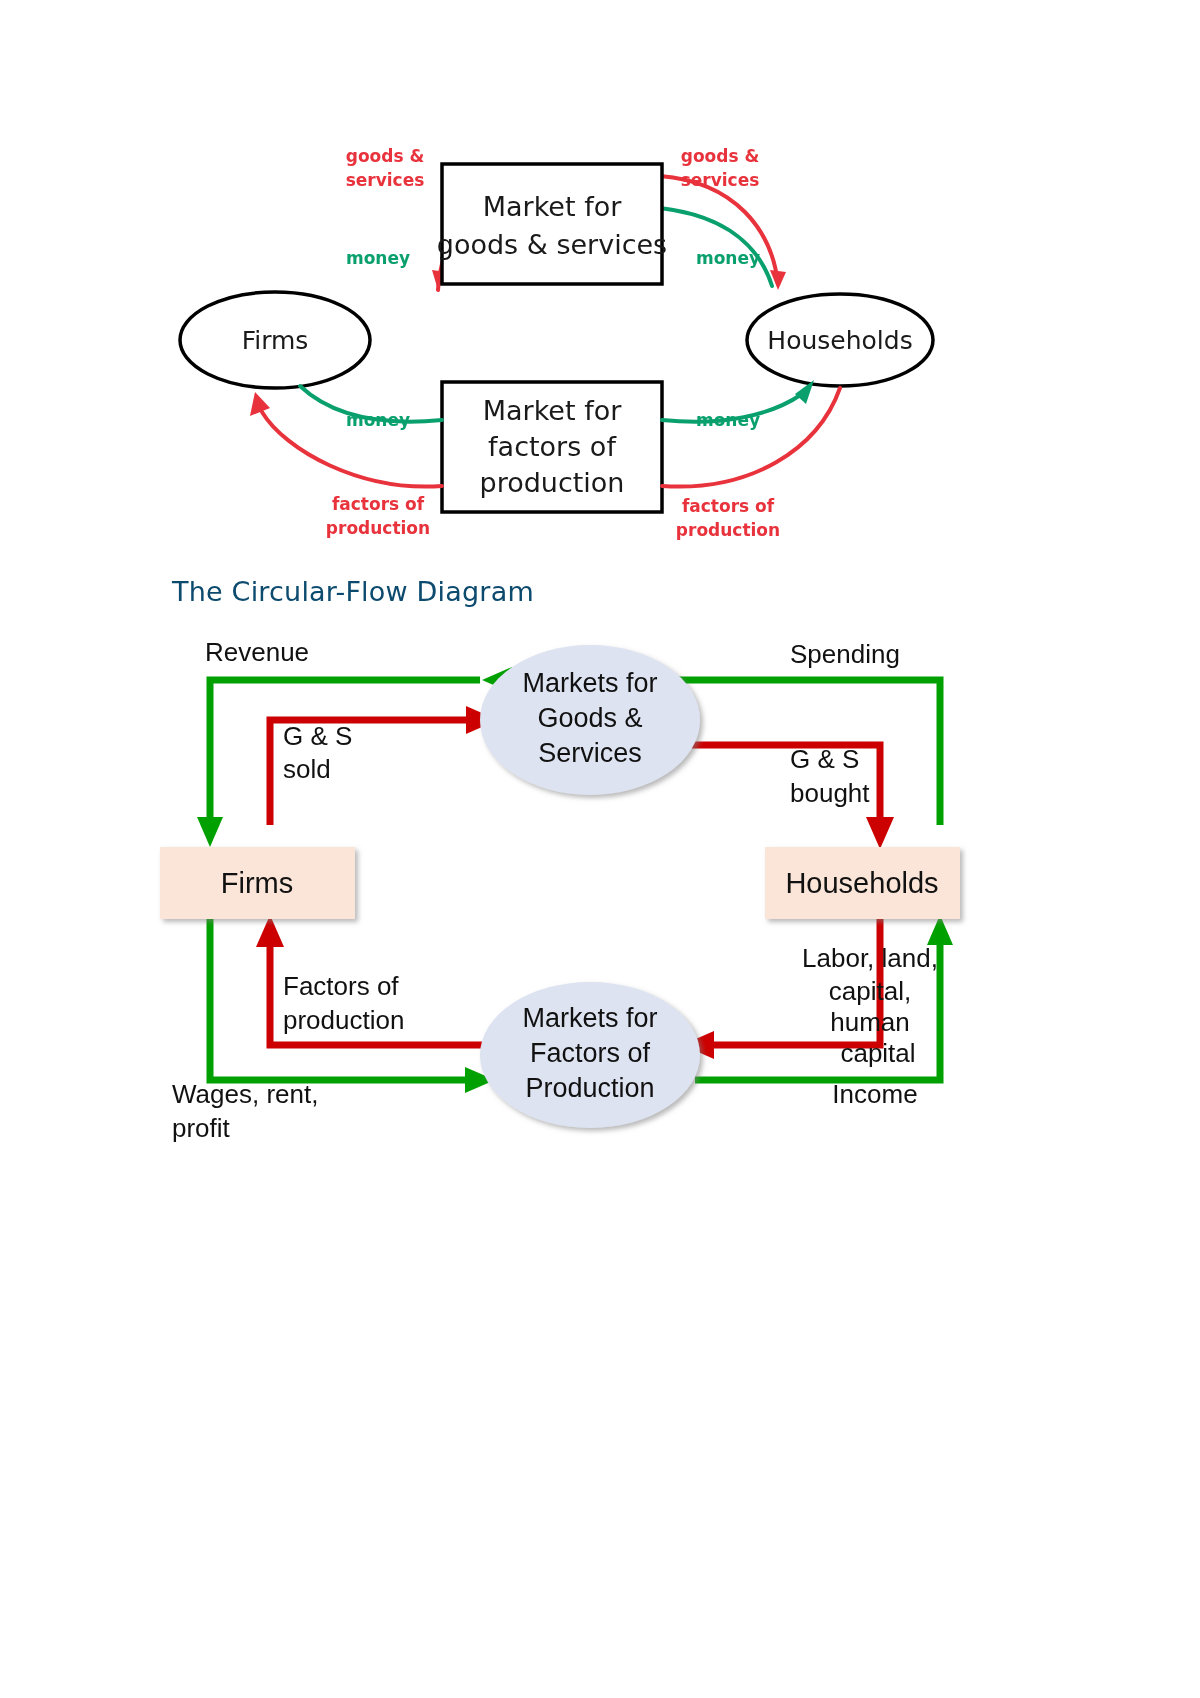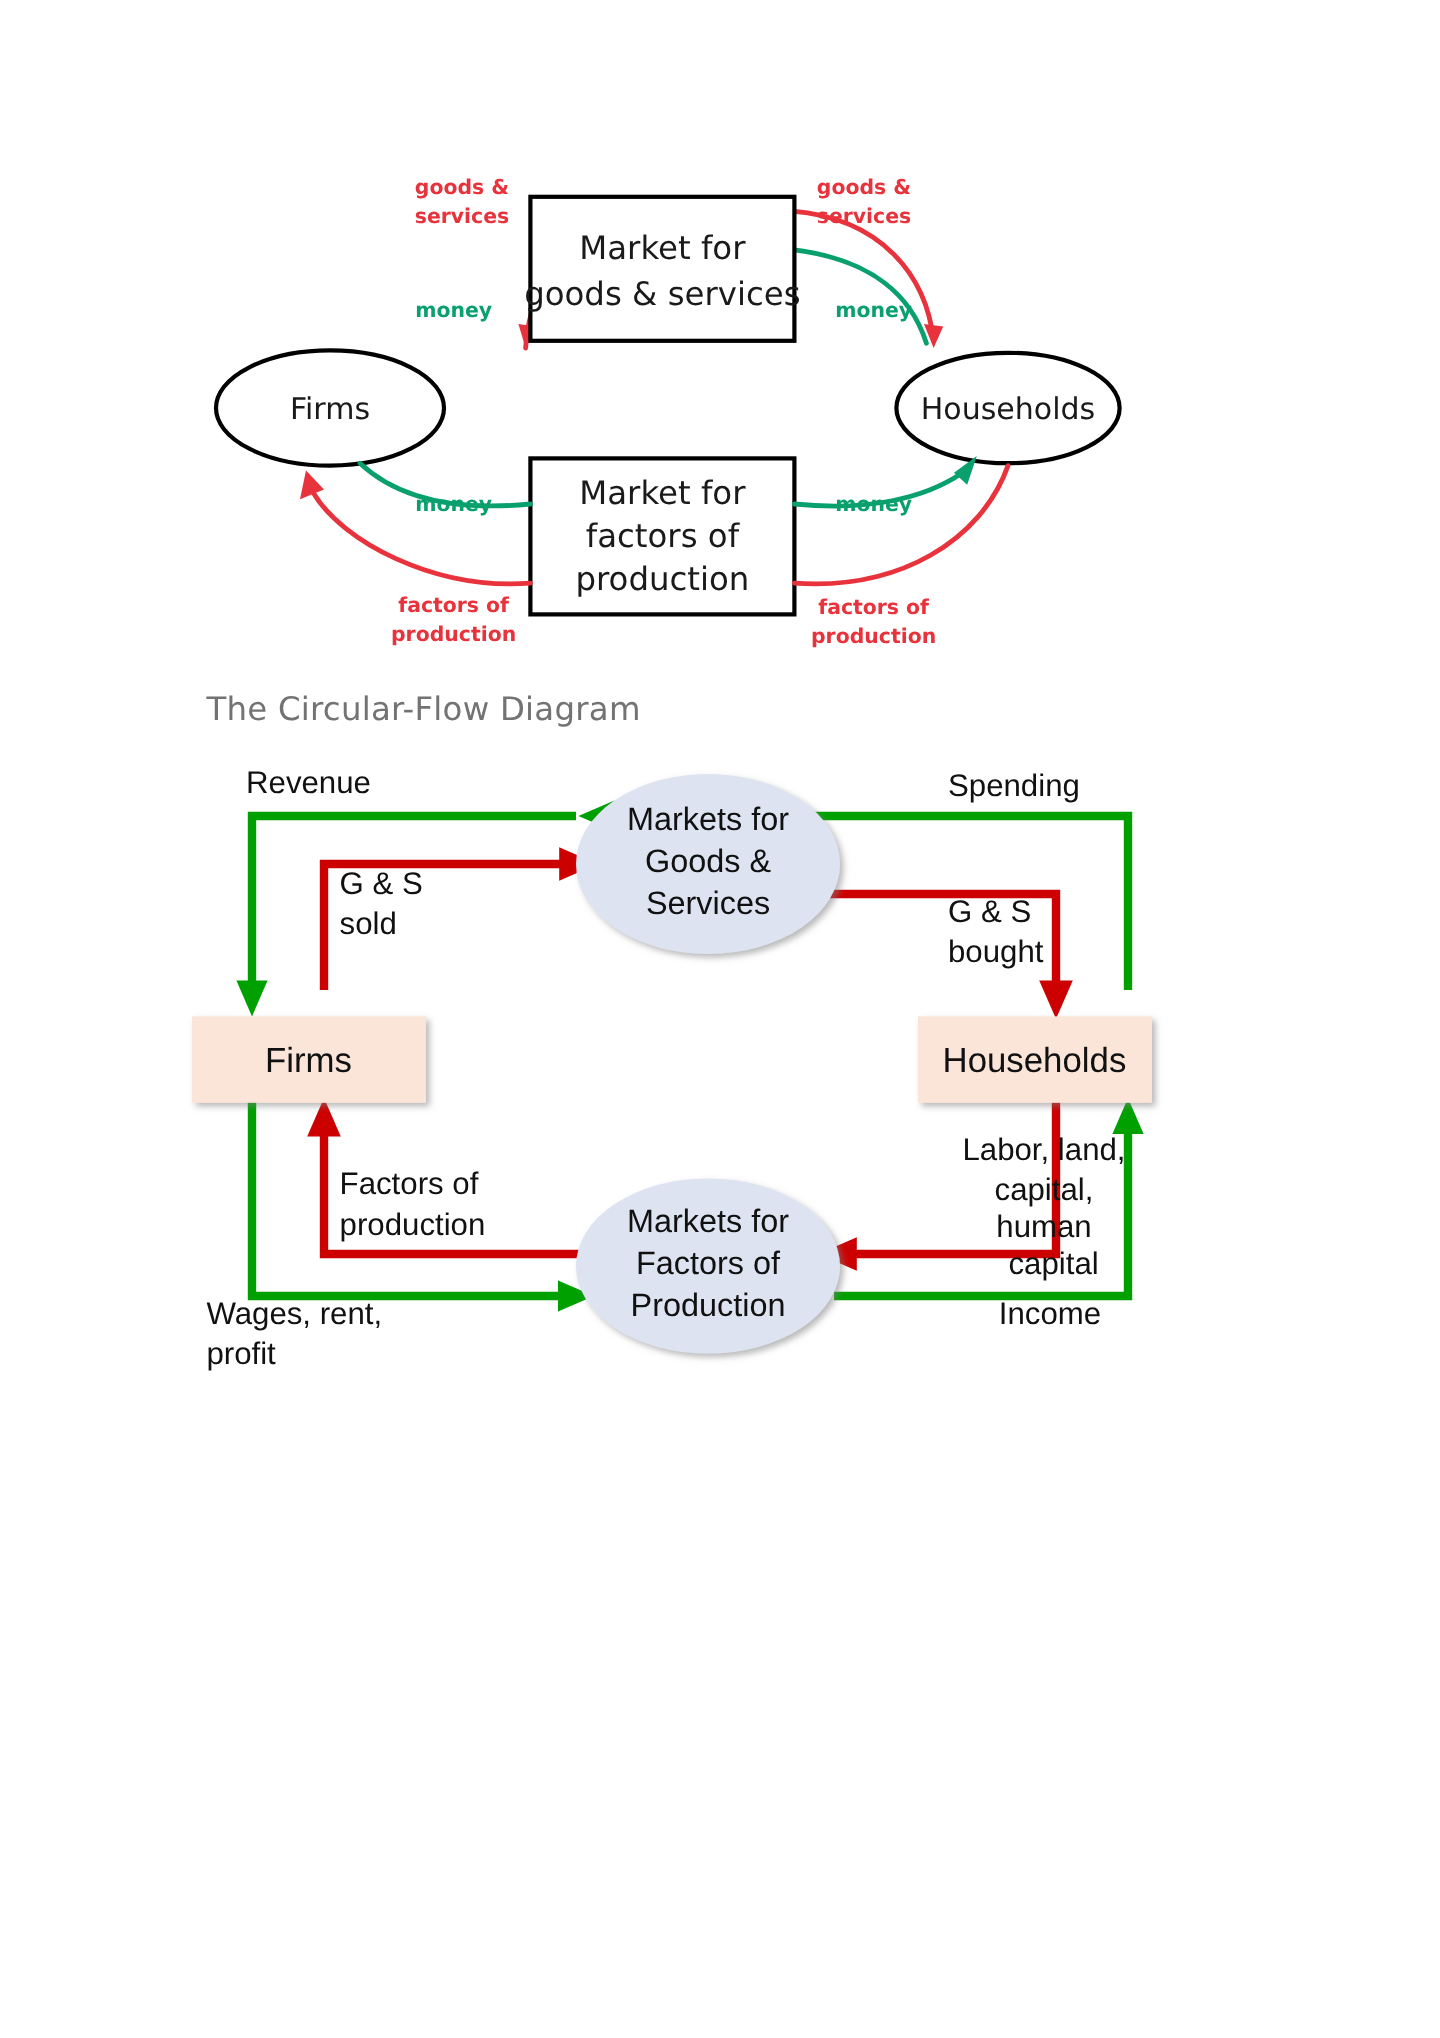--- a/index.html
+++ b/index.html
@@ -54,21 +54,21 @@
     font-size: 27px;
   }
 
   
   #section-title {
     position: absolute;
     left: 172px;
     top: 576px;
     font-family: "DejaVu Sans", sans-serif;
     font-size: 27px;
-    color: #737373;
+    color: #0c4a6e;
     letter-spacing: 0.2px;
     white-space: nowrap;
   }
 
   
   #diagram-two {
     position: absolute;
     left: 150px;
     top: 625px;
     width: 900px;

